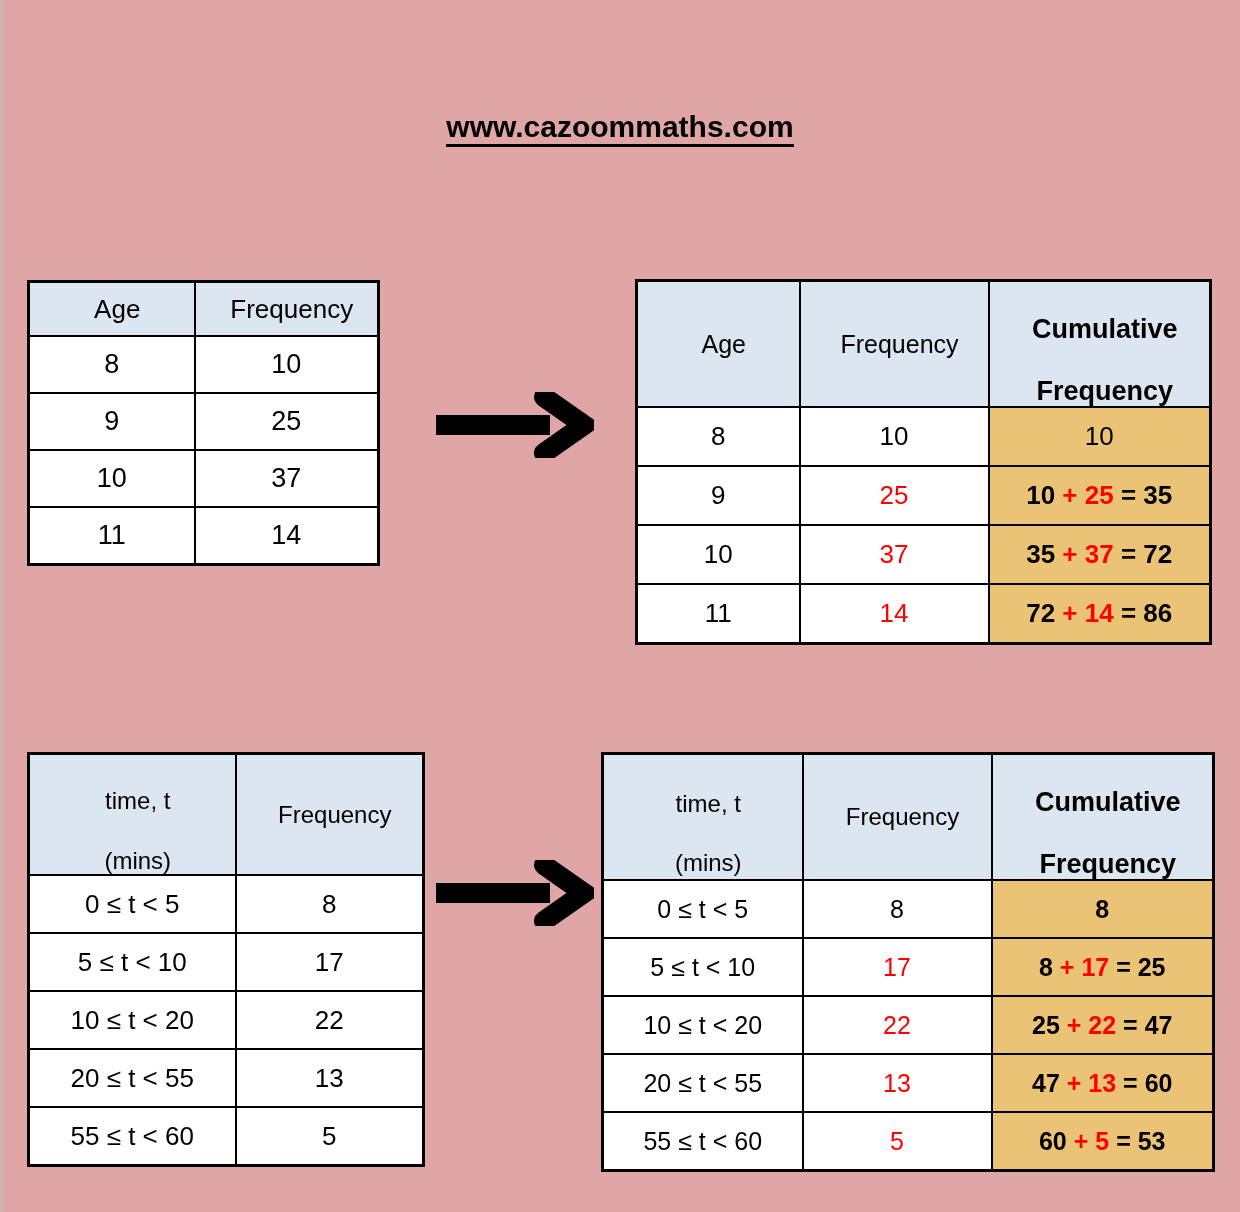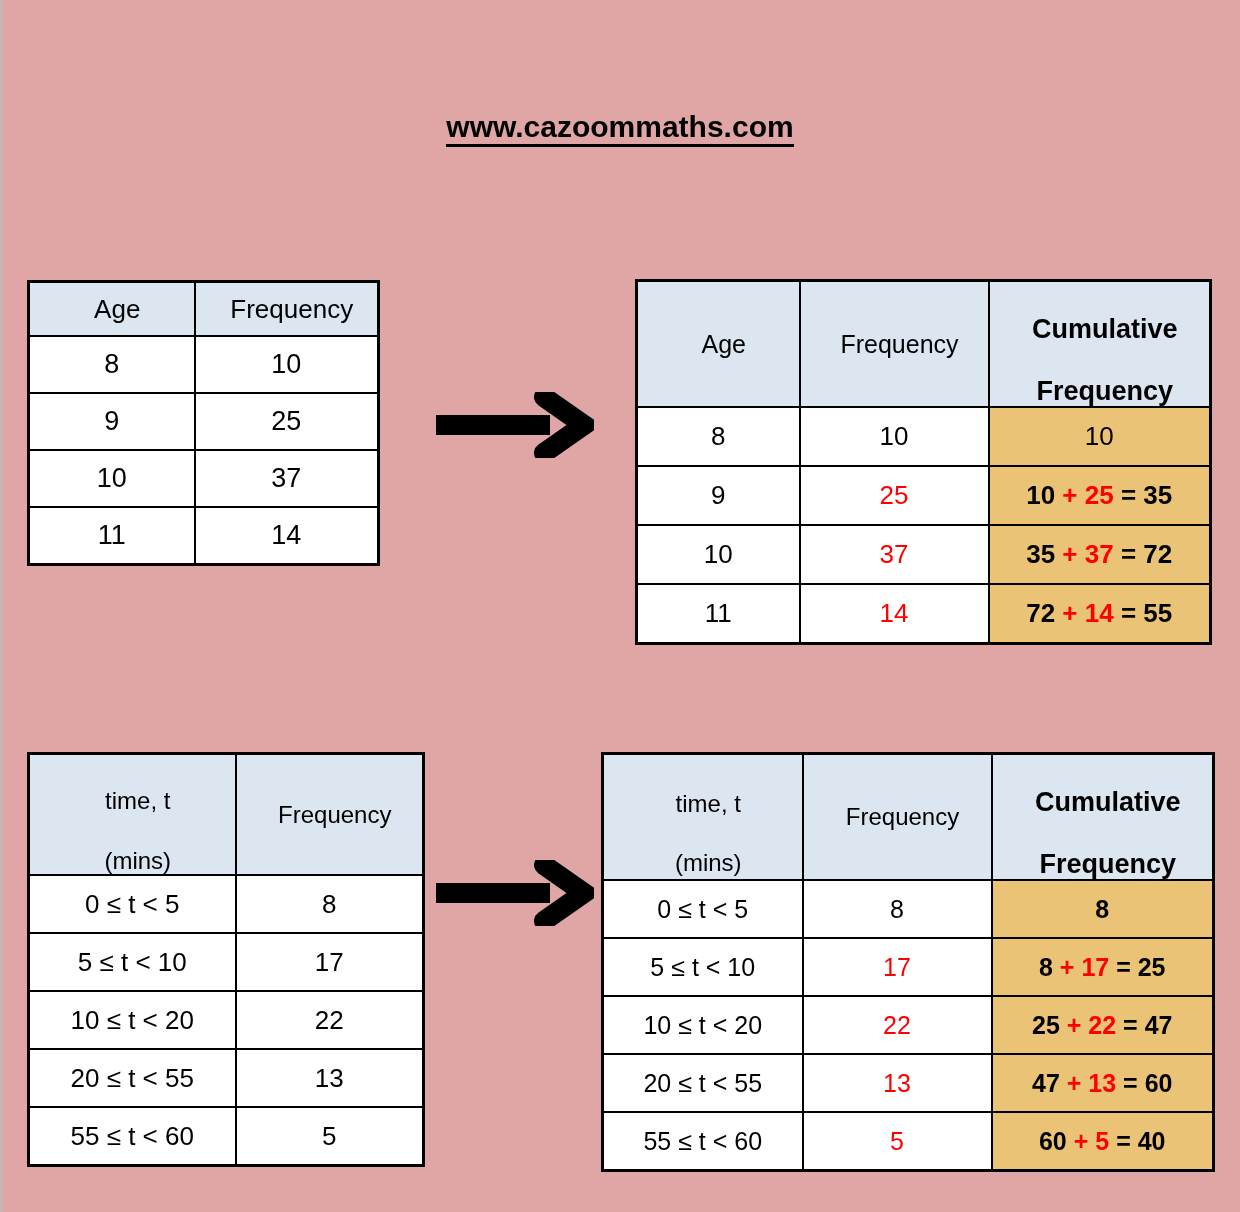--- a/index.html
+++ b/index.html
@@ -236,21 +236,21 @@
         </td>
       </tr>
       <tr>
         <td>11</td>
         <td class="red">14</td>
         <td class="cum">
           <span class="blk-b">72</span>
           <span class="red">+</span>
           <span class="red">14</span>
           <span class="blk-b">=</span>
-          <span class="blk-b">55</span>
+          <span class="blk-b">86</span>
         </td>
       </tr>
     </tbody>
   </table>
 
   <table class="tbl" id="table-time-simple">
     <colgroup>
         <col style="width:207px">
         <col style="width:188px">
       </colgroup>
@@ -353,19 +353,19 @@
         </td>
       </tr>
       <tr>
         <td>55 ≤ t &lt; 60</td>
         <td class="red">5</td>
         <td class="cum">
           <span class="blk-b">60</span>
           <span class="red">+</span>
           <span class="red">5</span>
           <span class="blk-b">=</span>
-          <span class="blk-b">40</span>
+          <span class="blk-b">53</span>
         </td>
       </tr>
     </tbody>
   </table>
 
 </div>
 
 </body></html>

